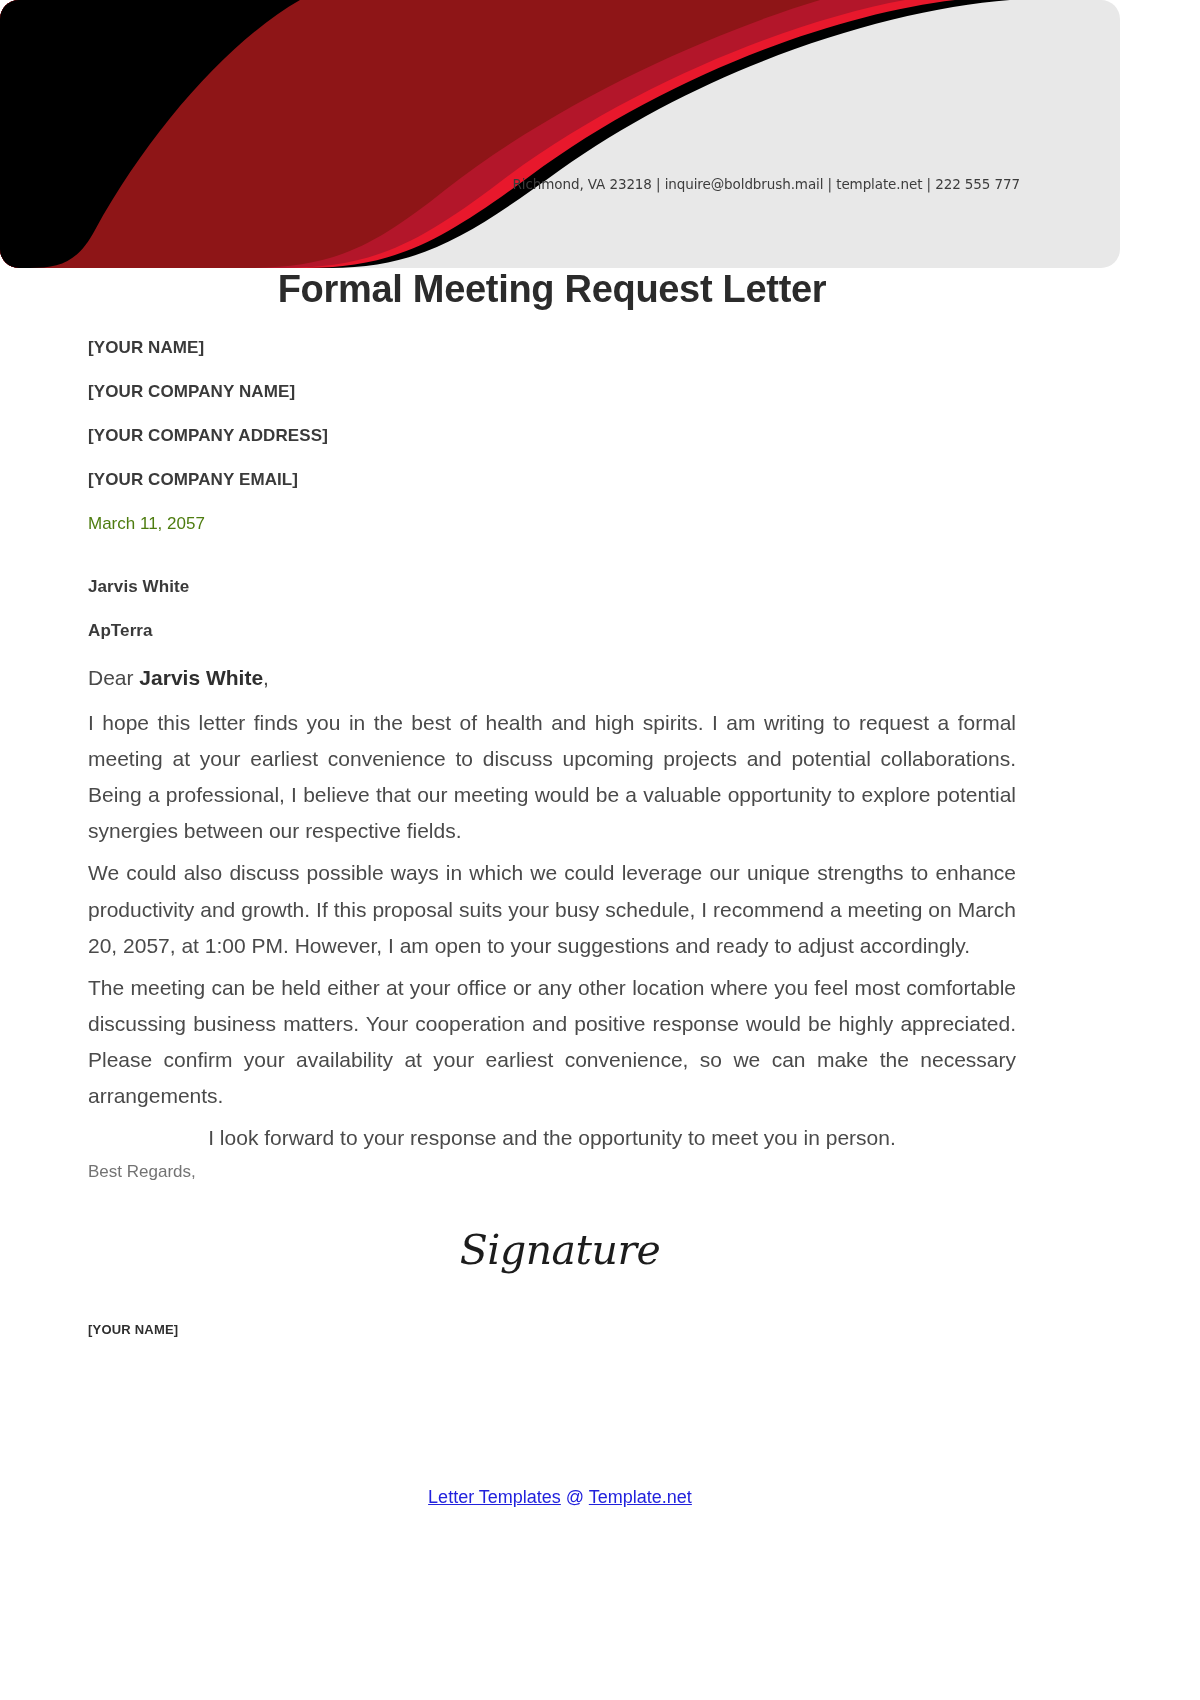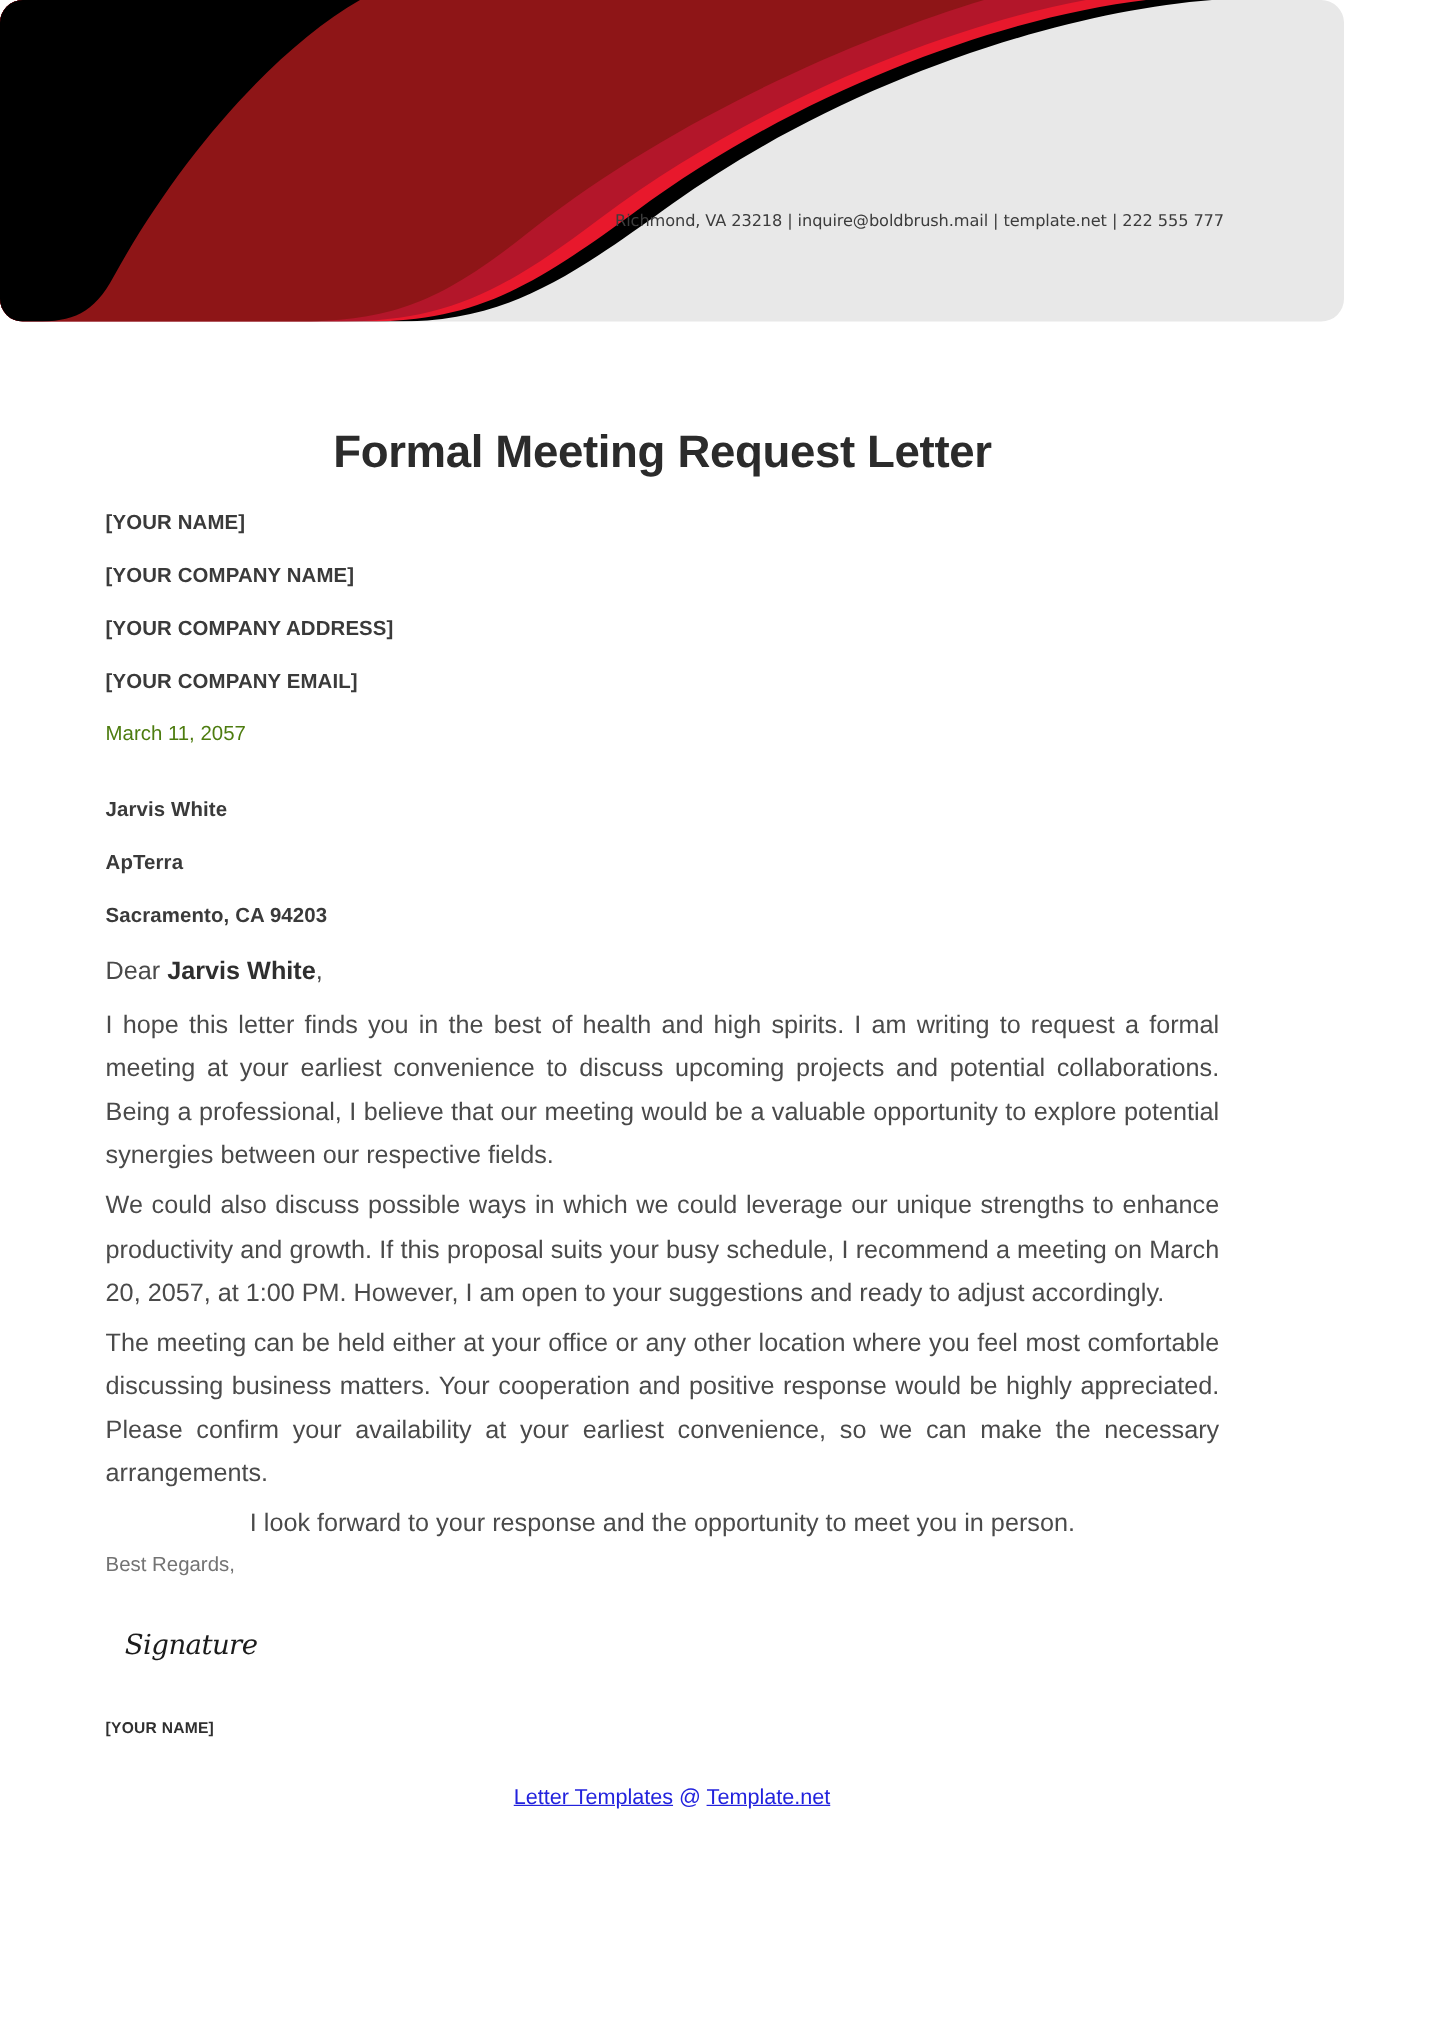--- a/index.html
+++ b/index.html
@@ -60,21 +60,20 @@
     top: 268px;
     width: 928px;
   }
 
   .doc-title {
     text-align: center;
     font-size: 38px;
     font-weight: bold;
     color: #2b2b2b;
     letter-spacing: -0.3px;
-    margin-top: 88px;
     margin-bottom: 28px;
   }
 
   .addr-line {
     font-size: 17px;
     font-weight: bold;
     color: #3a3a3a;
     line-height: 1.0;
     margin-bottom: 27px;
     letter-spacing: 0.1px;
@@ -116,25 +115,26 @@
 
   .closing {
     font-size: 17px;
     color: #737373;
     margin-top: 4px;
   }
 
   .signature {
     font-family: "DejaVu Serif", serif;
     font-style: italic;
-    font-size: 23px;
+    font-size: 41px;
     color: #1c1c1c;
     margin-top: 44px;
     margin-left: 16px;
     letter-spacing: -0.5px;
+    text-align: center;
   }
 
   .sign-name {
     font-size: 13px;
     font-weight: bold;
     color: #2f2f2f;
     margin-top: 48px;
     letter-spacing: 0.2px;
   }
 
@@ -182,21 +182,20 @@
     <div class="addr-line">[YOUR COMPANY NAME]</div>
     <div class="addr-line">[YOUR COMPANY ADDRESS]</div>
     <div class="addr-line">[YOUR COMPANY EMAIL]</div>
 
     <div class="date-line">March 11, 2057</div>
 
     <div class="spacer-block"></div>
 
     <div class="recip-line">Jarvis White</div>
     <div class="recip-line">ApTerra</div>
-    <div class="recip-line">Sacramento, CA 94203</div>
 
     <div class="salutation">
       <span>Dear </span><b>Jarvis White</b><span>,</span>
     </div>
 
     <p class="para">I hope this letter finds you in the best of health and high spirits. I am writing to request a formal meeting at your earliest convenience to discuss upcoming projects and potential collaborations. Being a professional, I believe that our meeting would be a valuable opportunity to explore potential synergies between our respective fields.</p>
     <p class="para">We could also discuss possible ways in which we could leverage our unique strengths to enhance productivity and growth. If this proposal suits your busy schedule, I recommend a meeting on March 20, 2057, at 1:00 PM. However, I am open to your suggestions and ready to adjust accordingly.</p>
     <p class="para">The meeting can be held either at your office or any other location where you feel most comfortable discussing business matters. Your cooperation and positive response would be highly appreciated. Please confirm your availability at your earliest convenience, so we can make the necessary arrangements.</p>
 
     <p class="para left">I look forward to your response and the opportunity to meet you in person.</p>

